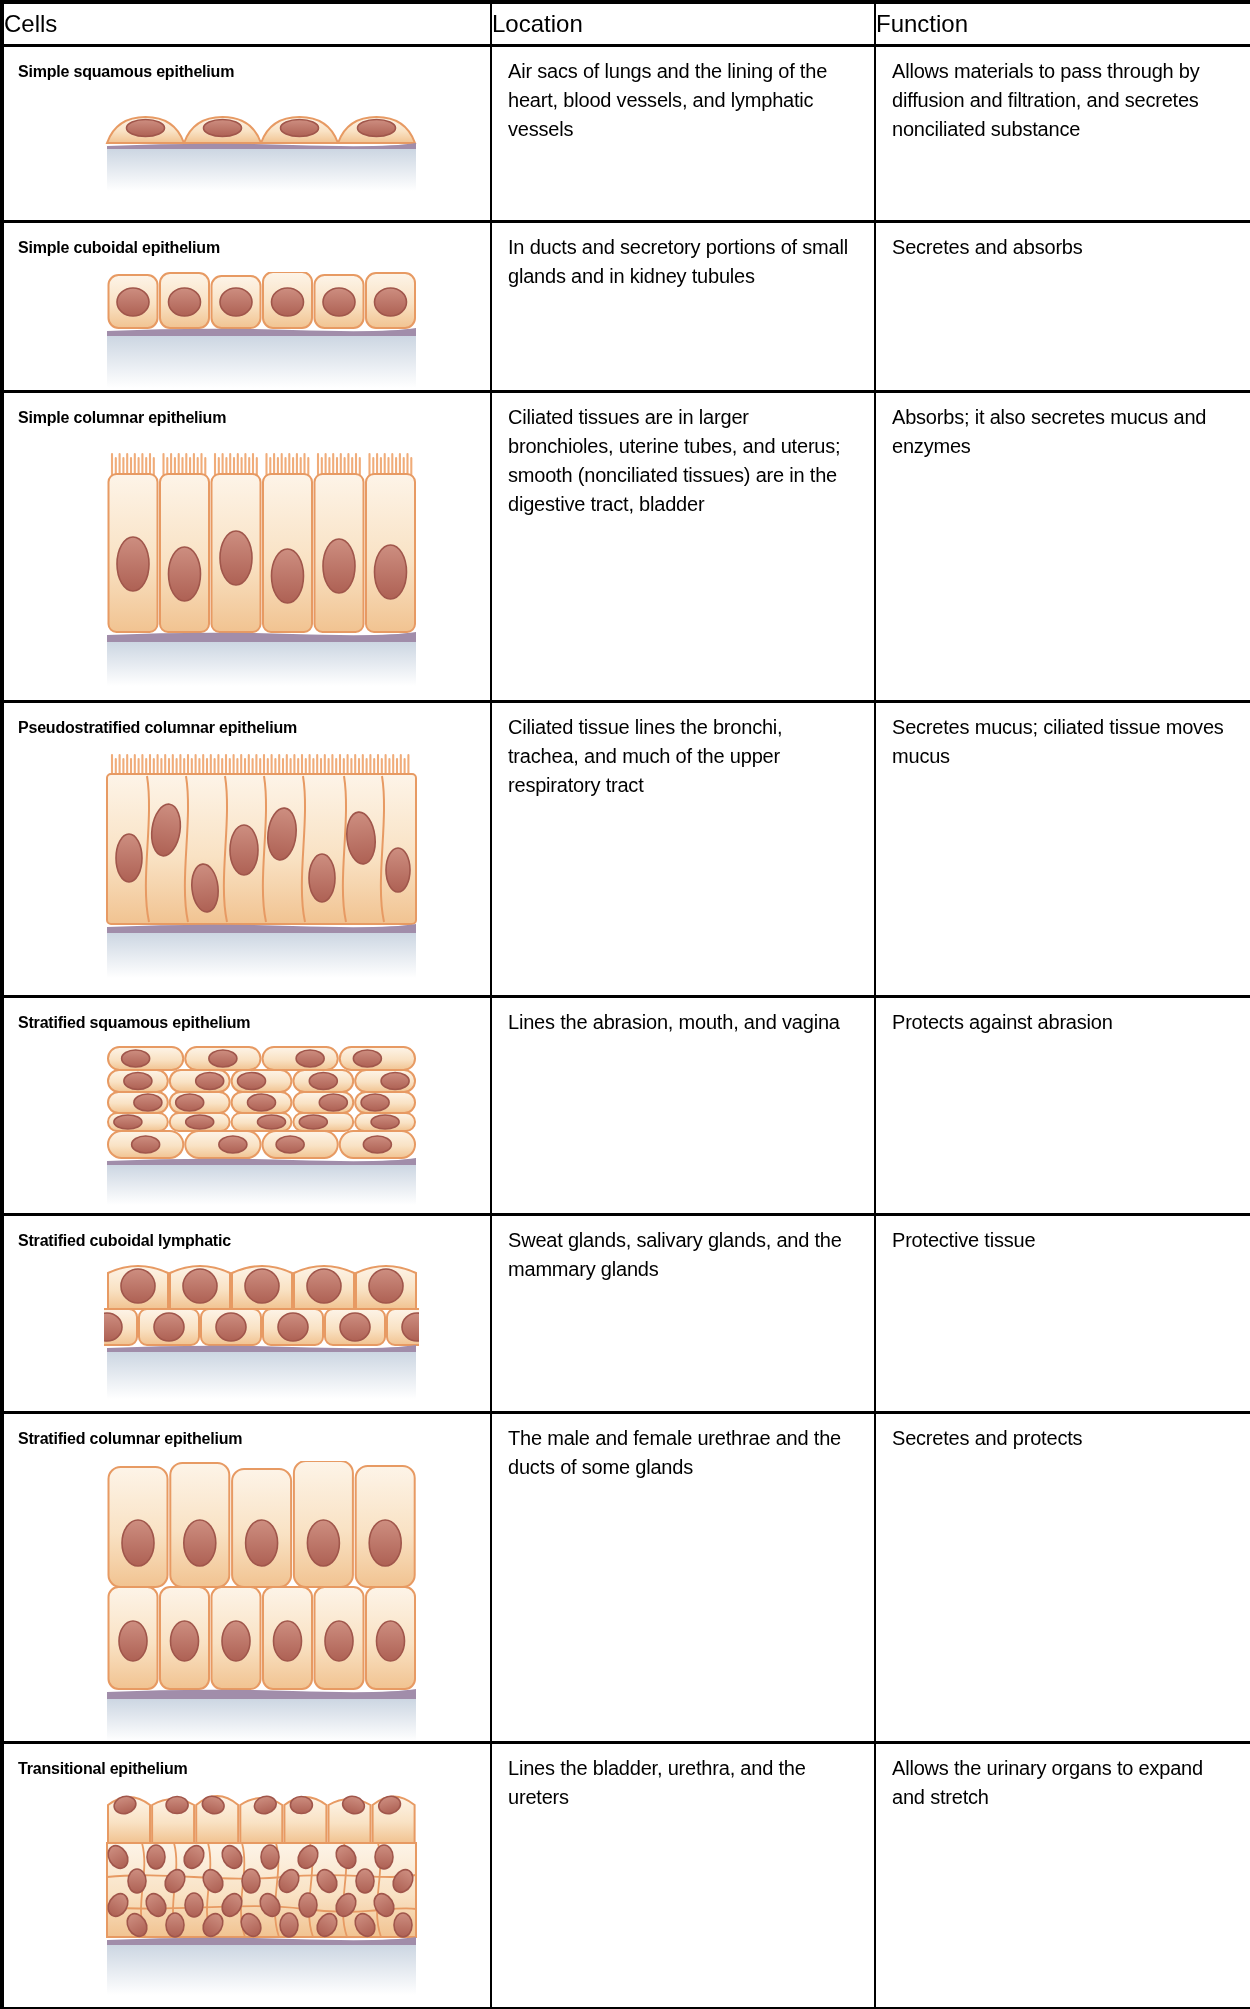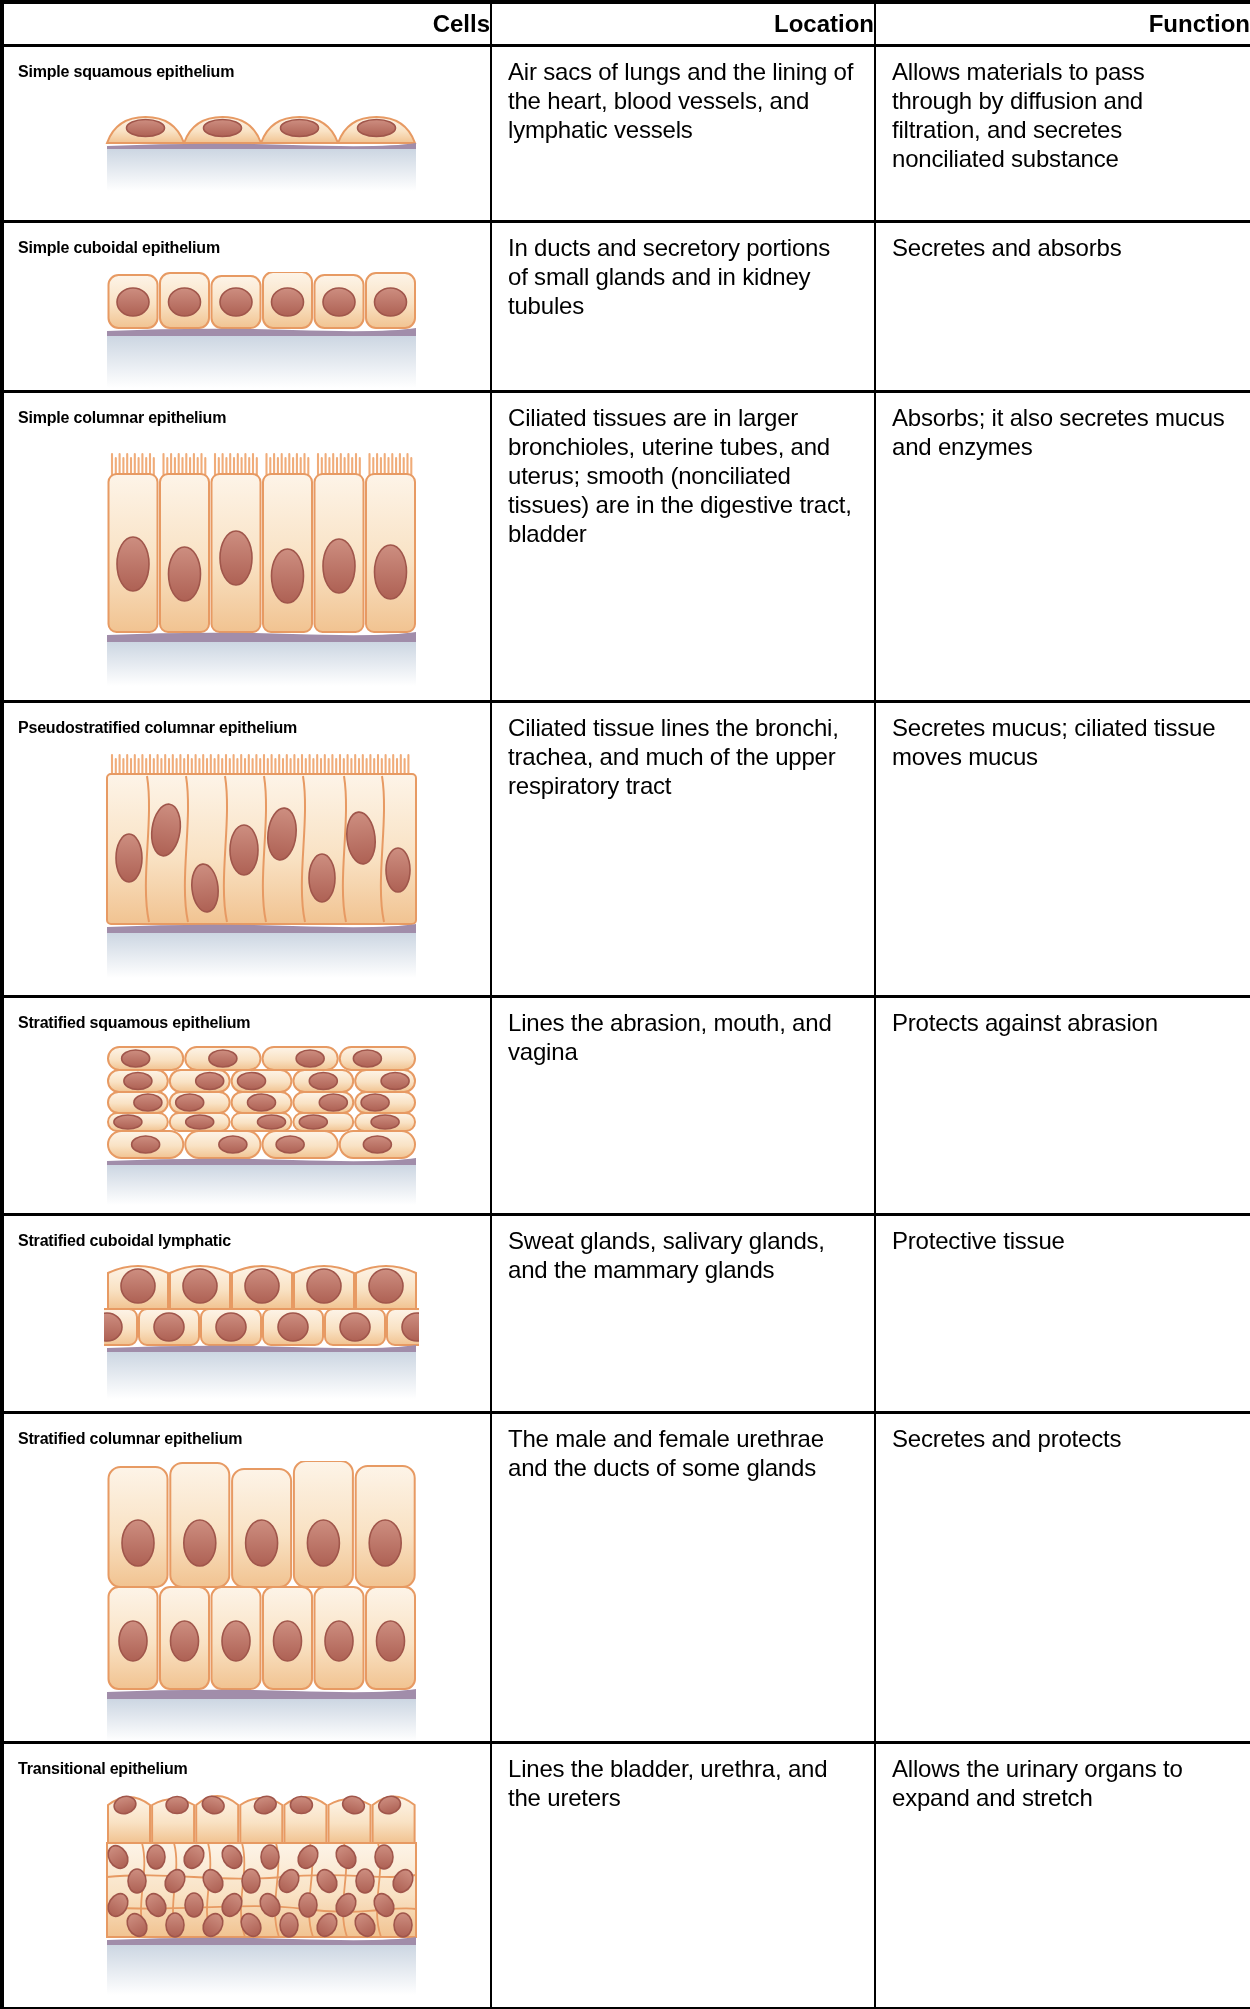--- a/index.html
+++ b/index.html
@@ -1,23 +1,23 @@
 <!DOCTYPE html>
 <html><head>
 <meta charset="utf-8">
 <style>
   html,body{margin:0;padding:0;background:#ffffff;}
   body{width:1250px;font-family:"Liberation Sans","DejaVu Sans",sans-serif;color:#000;}
   table{border-collapse:collapse;table-layout:fixed;width:1250px;border:4px solid #000;}
   th,td{border-left:2px solid #000;border-right:2px solid #000;border-top:3px solid #000;border-bottom:3px solid #000;
         vertical-align:top;padding:0;overflow:hidden;}
-  th{height:40px;vertical-align:middle;text-align:right;font-size:24px;font-weight:bold;}
+  th{height:40px;vertical-align:middle;text-align:left;font-size:24px;font-weight:normal;}
   col.c1{width:489px;} col.c2{width:384px;} col.c3{width:377px;}
   .cell-title{font-size:16px;font-weight:bold;line-height:29px;padding:10px 8px 0 14px;letter-spacing:-0.2px;}
-  .cell-text{font-size:24px;line-height:29px;padding:10px 20px 0 16px;letter-spacing:-0.2px;}
+  .cell-text{font-size:20px;line-height:29px;padding:10px 20px 0 16px;letter-spacing:-0.2px;}
   .illus{margin-left:100px;}
   .illus svg{display:block;}
   tr.r1{height:176px;} tr.r2{height:170px;} tr.r3{height:310px;} tr.r4{height:295px;}
   tr.r5{height:218px;} tr.r6{height:198px;} tr.r7{height:330px;} tr.r8{height:266px;}
 </style>
 </head>
 <body>
 
 <table>
   <colgroup>

